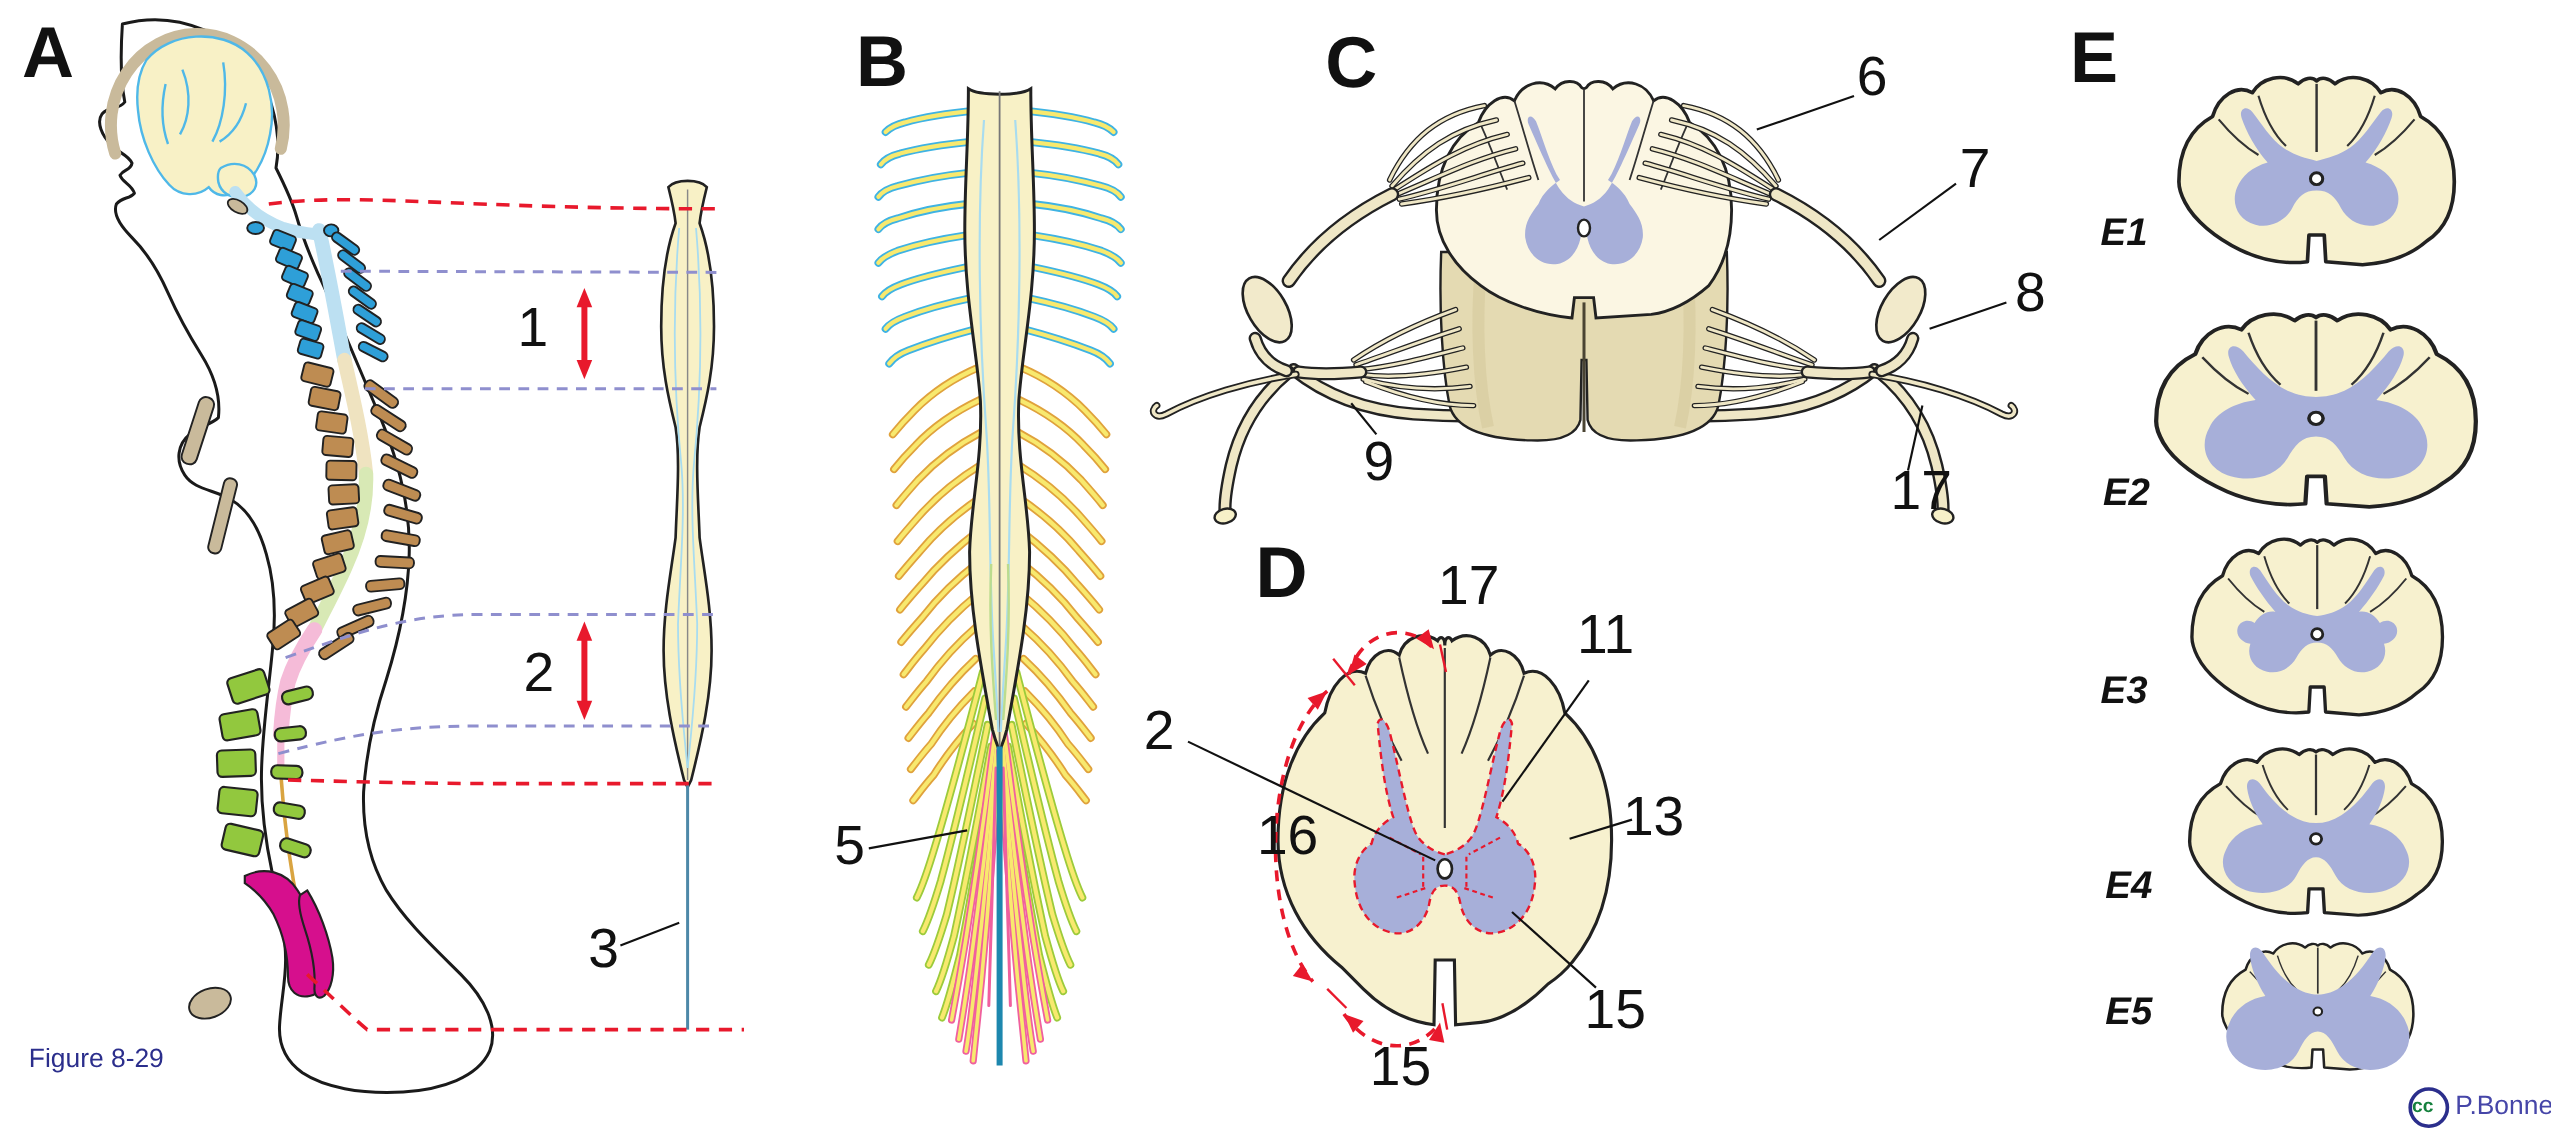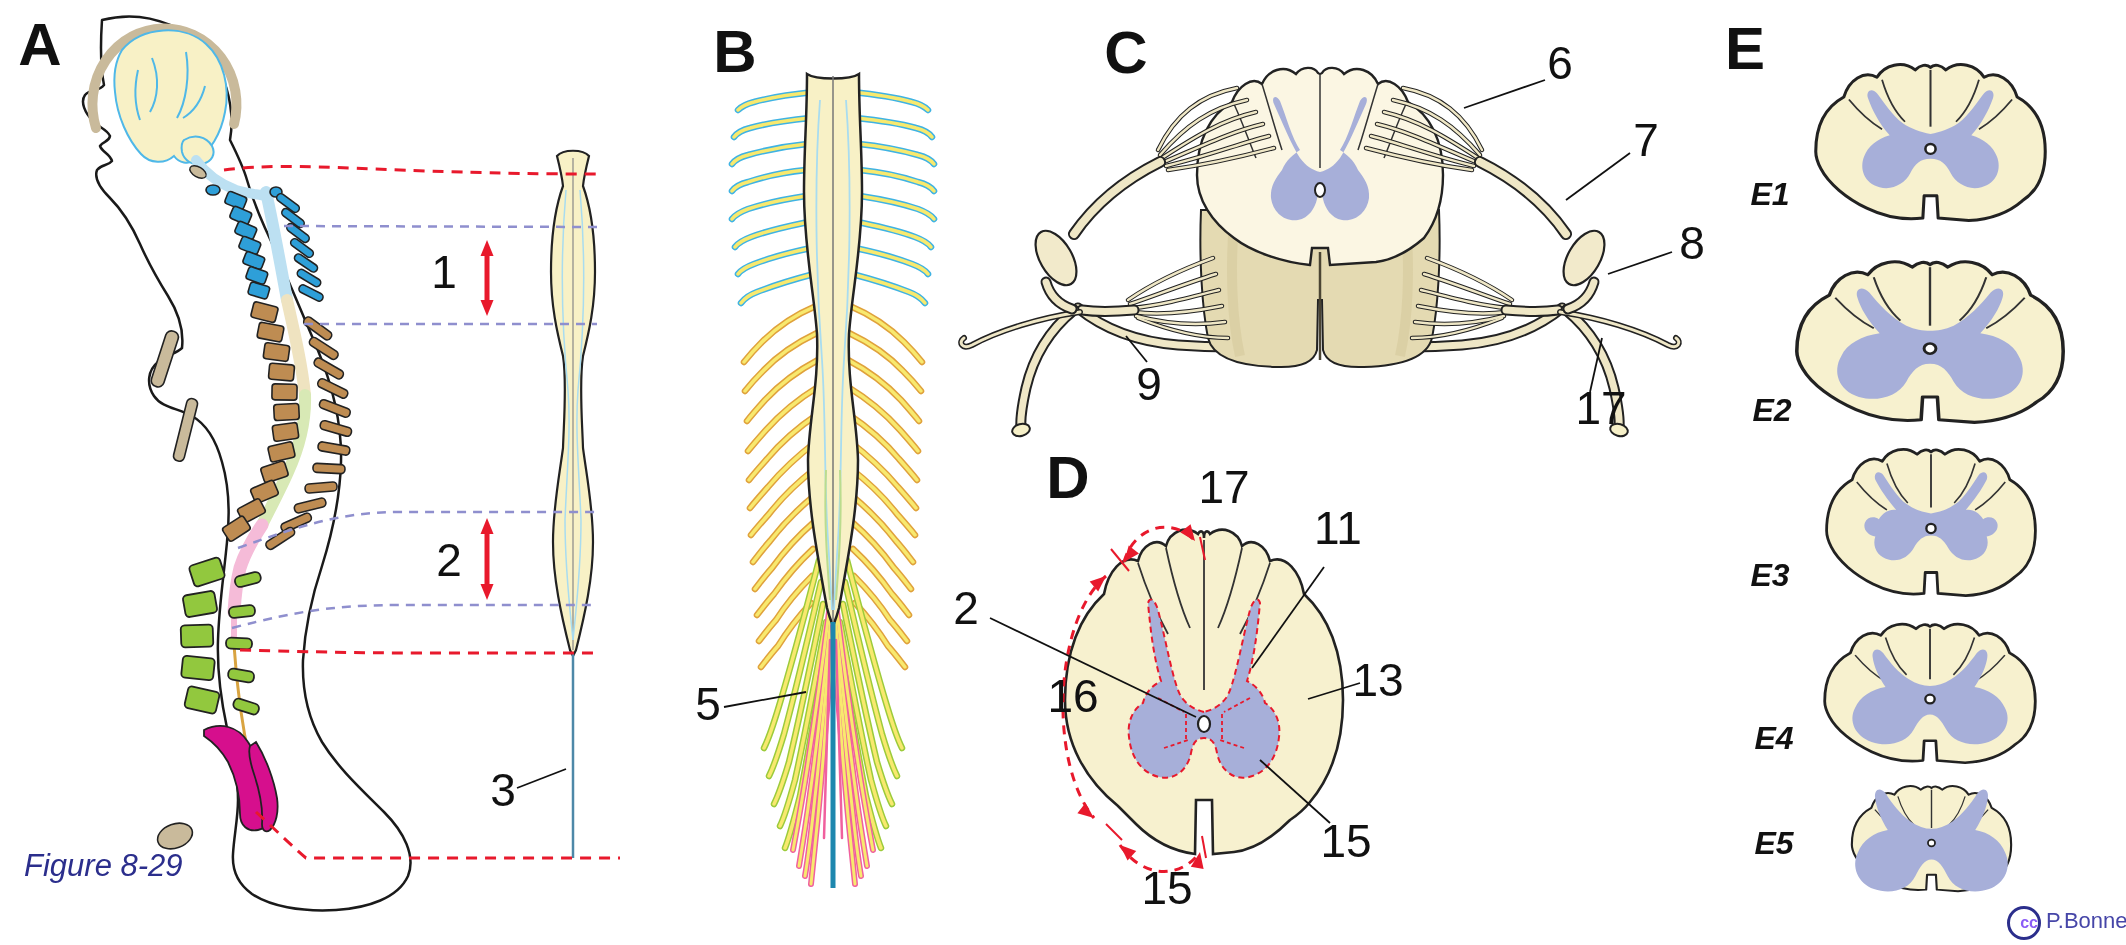--- a/index.html
+++ b/index.html
@@ -3,26 +3,26 @@
 <meta charset="utf-8">
 <style>
   html,body{margin:0;padding:0;background:#fff;}
   .canvas{position:relative;width:2126px;height:945px;background:#fff;overflow:hidden;
           font-family:"Liberation Sans",sans-serif;}
   .canvas svg{position:absolute;left:0;top:0;}
   .lbl{position:absolute;transform:translate(-50%,-50%);color:#111;font-size:46px;
        font-family:"Liberation Sans",sans-serif;white-space:nowrap;z-index:5;}
   .panel-letter{font-size:60px;font-weight:bold;}
   .e-label{font-size:32px;font-style:italic;font-weight:600;}
-  .caption{position:absolute;left:24px;top:848px;font-size:31px;font-style:italic;
+  .caption{position:absolute;left:24px;top:869px;font-size:22px;
            color:#2B2E8C;z-index:5;}
   .credit{position:absolute;left:2046px;top:908px;font-size:22px;color:#4646A8;z-index:5;}
   .cc-badge{position:absolute;left:2007px;top:906px;width:28px;height:28px;border:3px solid #2B2E8C;
-            border-radius:50%;color:#8b5cf6;font-weight:bold;font-size:16px;line-height:28px;
-            text-align:right;z-index:5;letter-spacing:0;}
+            border-radius:50%;color:#15803d;font-weight:bold;font-size:16px;line-height:28px;
+            text-align:left;z-index:5;letter-spacing:0;}
 </style>
 </head>
 <body>
 
 <div class="canvas">
 
 <svg width="2126" height="945" viewBox="0 0 2126 945">
   <defs>
     <path id="arrowhead" d="M0,0 L-16,6.5 L-16,-6.5 Z"></path>
 

